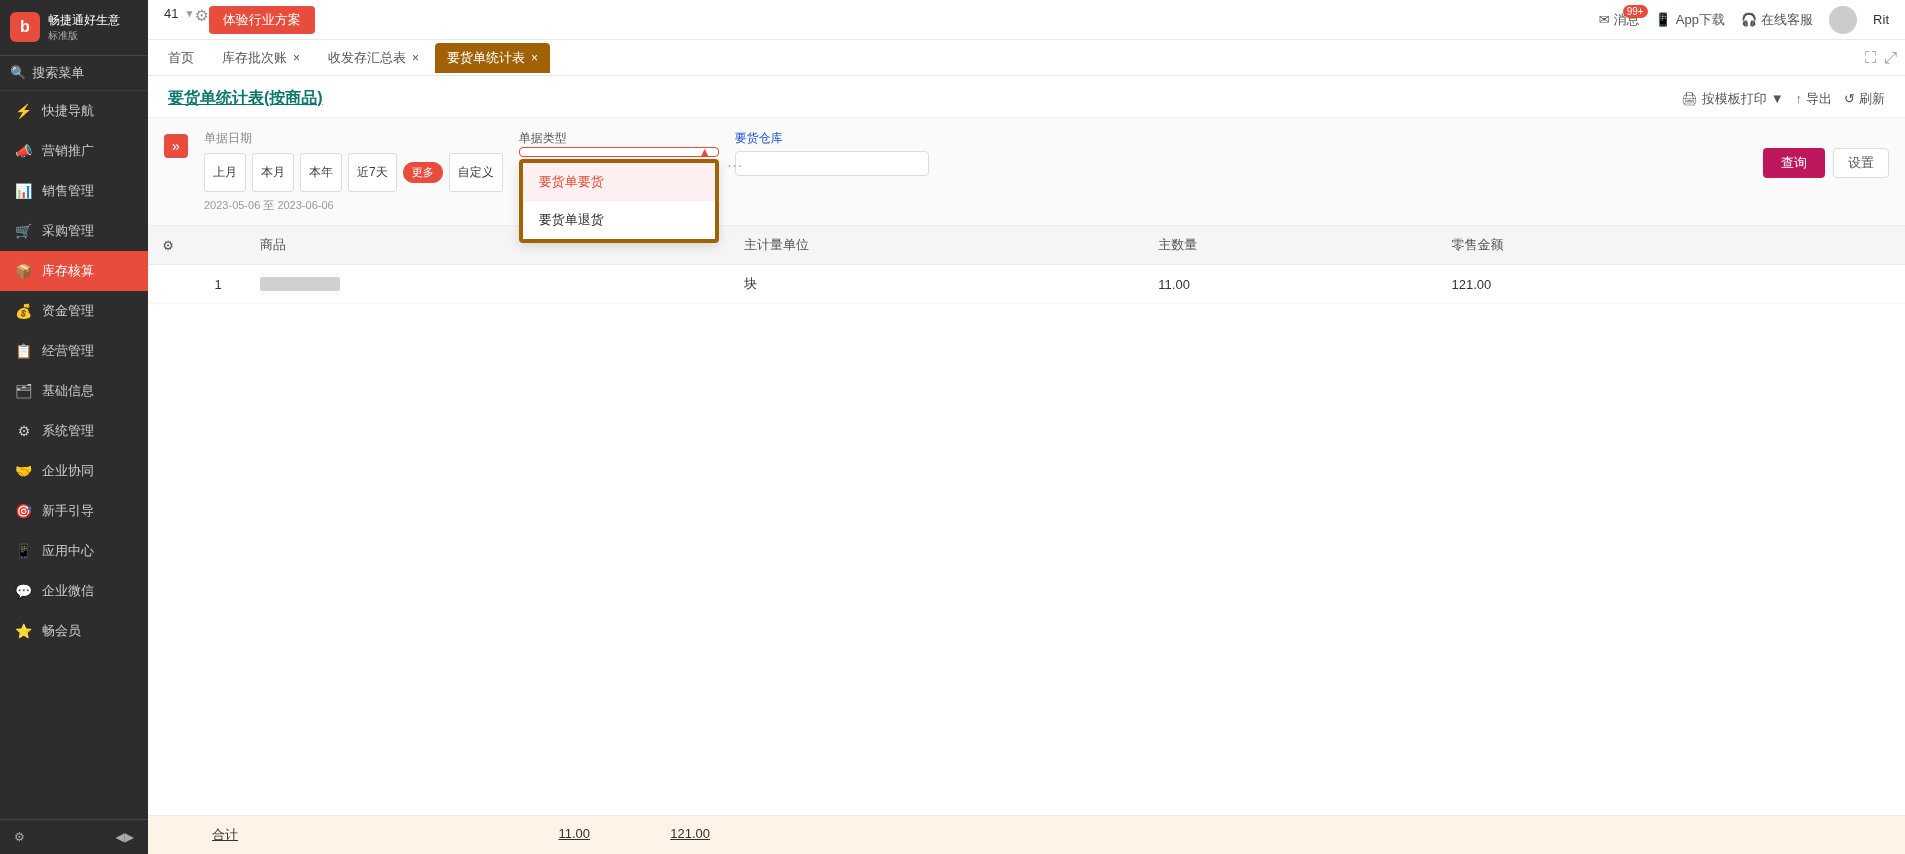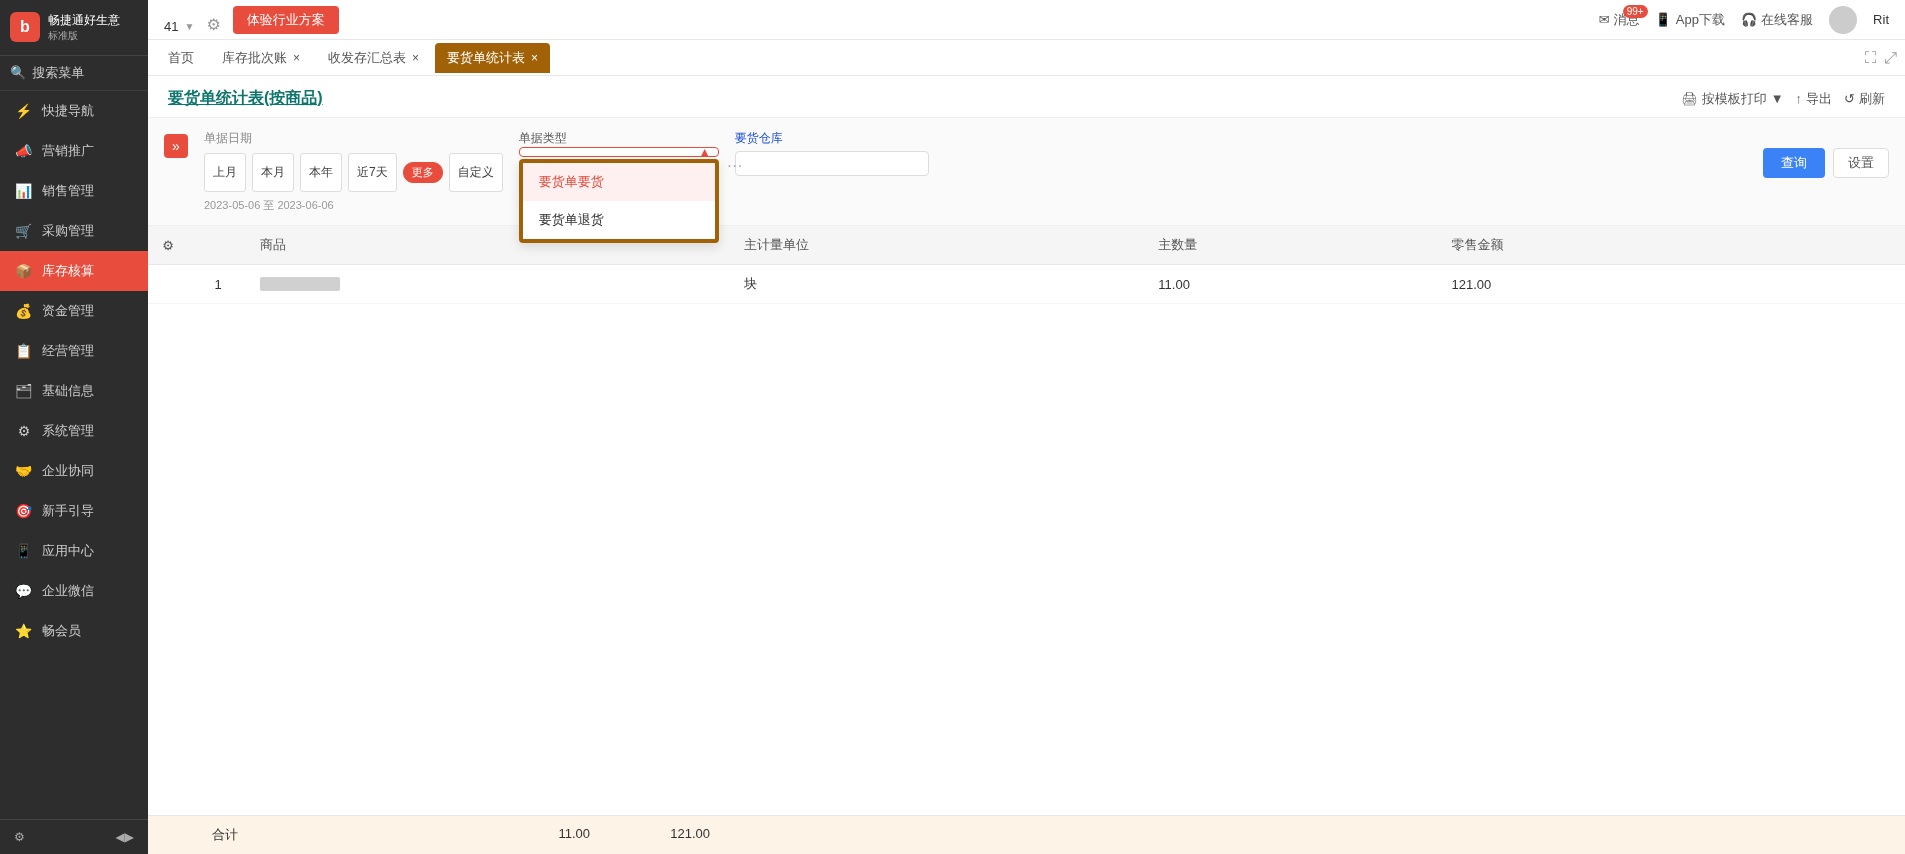--- a/index.html
+++ b/index.html
@@ -85,21 +85,21 @@
     .topbar {
       height: 40px;
       background: #fff;
       display: flex;
       align-items: center;
       padding: 0 16px;
       border-bottom: 1px solid #e8e8e8;
       justify-content: space-between;
       flex-shrink: 0;
     }
-    .topbar-left { display: flex; align-items: flex-end; gap: 12px; }
+    .topbar-left { display: flex; align-items: flex-start; }
     .topbar-store { display: flex; align-items: center; gap: 6px; color: #333; font-size: 13px; cursor: pointer; }
     .topbar-store-arrow { color: #999; font-size: 10px; }
     .topbar-settings { color: #999; cursor: pointer; font-size: 16px; }
     .topbar-trial-btn {
       background: #e74c3c;
       color: white;
       border: none;
       padding: 5px 14px;
       border-radius: 4px;
       font-size: 13px;
@@ -237,21 +237,21 @@
     .filter-warehouse-input {
       border: 1px solid #ddd;
       border-radius: 4px;
       padding: 4px 8px;
       font-size: 13px;
       min-width: 160px;
       outline: none;
     }
     .filter-actions-right { margin-left: auto; display: flex; align-items: flex-start; gap: 8px; padding-top: 18px; }
     .btn-query {
-      background: #3b82f6;
+      background: #be185d;
       color: white;
       border: none;
       padding: 6px 18px;
       border-radius: 4px;
       font-size: 13px;
       cursor: pointer;
     }
     .btn-settings {
       background: white;
       color: #555;
@@ -304,20 +304,21 @@
       white-space: nowrap;
     }
     .col-settings { width: 40px; text-align: center; }
     .table-footer {
       background: #fdf3e7;
       border-top: 1px solid #e8e8e8;
       padding: 10px 12px;
       display: flex;
       font-size: 13px;
       color: #333;
+      text-decoration: underline;
     }
     .footer-label { min-width: 330px; padding-left: 52px; font-weight: 500; }
     .footer-num { min-width: 120px; text-align: right; padding-right: 20px; }
     .footer-amount { min-width: 100px; text-align: right; }
 
     .text-blurred {
       background: #ddd;
       color: transparent;
       border-radius: 2px;
       user-select: none;

